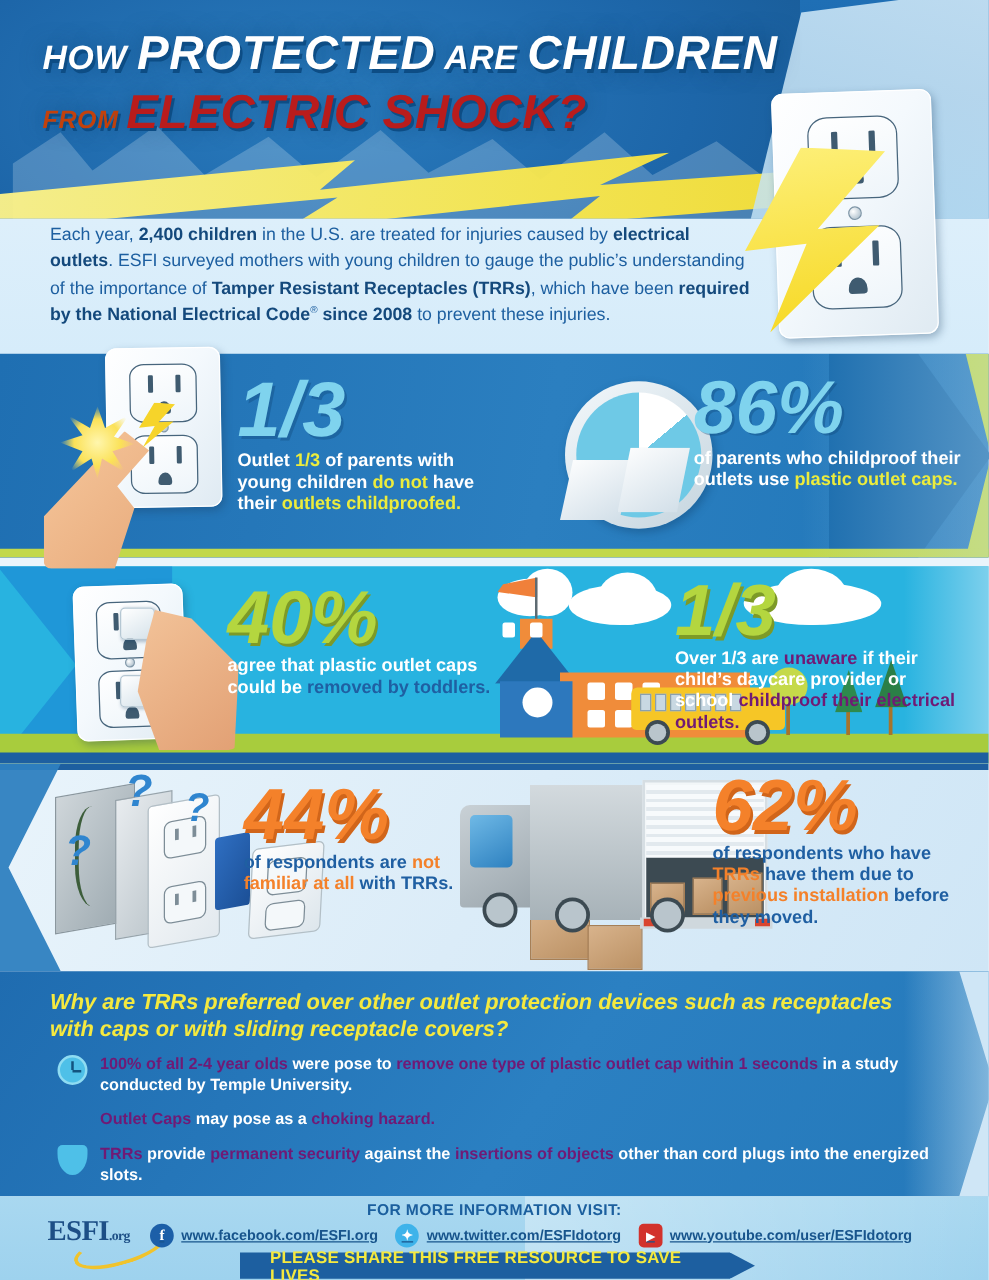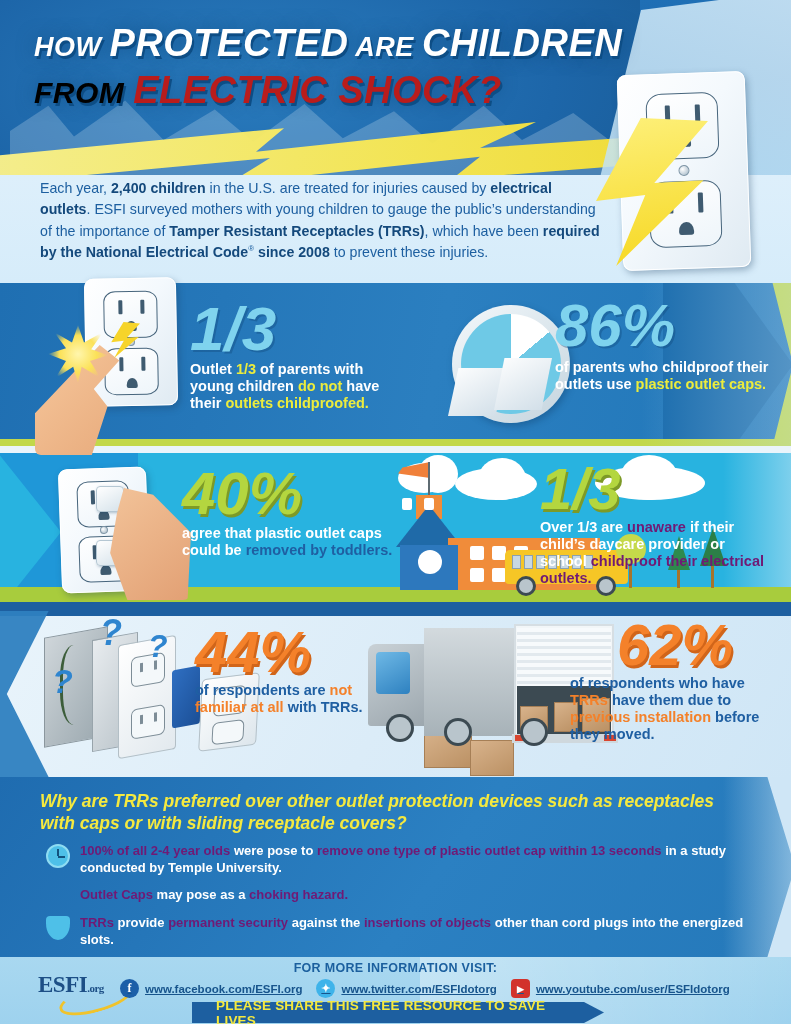--- a/index.html
+++ b/index.html
@@ -45,21 +45,21 @@
     opacity: .85;
   }
   .title-wrap { position: absolute; left: 34px; top: 24px; z-index: 7; }
   .title-l1, .title-l2 {
     font-weight: bold; font-style: italic; letter-spacing: .5px;
     line-height: 1.0; white-space: nowrap;
   }
   .title-l1 { font-size: 38px; color: #ffffff; text-shadow: 2px 3px 0 #0d4d85, 0 0 18px rgba(10,60,105,.55); }
   .title-l1 .sm { font-size: 27px; }
   .title-l2 { font-size: 38px; margin-top: 9px; color:#ffffff; text-shadow: 2px 3px 0 #0d4d85, 0 0 18px rgba(10,60,105,.55); }
-  .title-l2 .sm { font-size: 30px; color:#000000; }
+  .title-l2 .sm { font-size: 20px; color:#c2410c; }
   .title-l2 .yel { color: #b91c1c; text-shadow: 2px 3px 0 #0d4d85, 0 0 16px rgba(10,60,105,.5); }
 
   
   .outlet {
     position: relative;
     background: linear-gradient(125deg,#ffffff 0%,#f4f9fd 45%,#dfeaf2 100%);
     border-radius: 9px;
     box-shadow: 2px 3px 7px rgba(25,60,95,.35), inset 0 0 0 1px #fff;
   }
   .outlet .socket {
@@ -265,21 +265,21 @@
   .truck-bumper{ position:absolute; left:144px; top:116px; width:106px; height:9px; background:#cfd8dd; }
   .tail-l{ position:absolute; left:147px; top:117px; width:12px; height:6px; background:#d9452f;}
   .tail-r{ position:absolute; left:236px; top:117px; width:12px; height:6px; background:#d9452f;}
 
   .b3-left { position:absolute; left:195px; top:625px; width:185px; z-index:8; }
   .b3-left .stat-num { font-size: 58px; color:#f4812a; text-shadow: 2px 3px 0 #d1651a; }
   .b3-left .stat-txt { font-size:14.5px; color:#1f5fa2; margin-top:4px; }
   .b3-left .hl { color:#f4812a; }
 
   .b3-right { position:absolute; left:570px; top:618px; width:210px; z-index:8; }
-  .b3-right .stat-num { font-size:58px; color:#f4812a; text-shadow:2px 3px 0 #d1651a;text-align:center; }
+  .b3-right .stat-num { font-size:58px; color:#f4812a; text-shadow:2px 3px 0 #d1651a; }
   .b3-right .stat-txt { font-size:14.5px; color:#1f5fa2; margin-top:4px; }
   .b3-right .hl { color:#f4812a; }
 
   
   .band4 { position:absolute; left:0; top:777px; width:791px; height:180px;
     background: linear-gradient(125deg,#1f6cb0 0%,#2b80c2 55%,#2579ba 100%); overflow:hidden; }
   .band4-chev { position:absolute; right:-2px; top:0; width:70px; height:180px;
     background: linear-gradient(90deg, rgba(255,255,255,0), rgba(205,232,248,.55)); }
   .band4-chev2{ position:absolute; right:-4px; top:0; width:46px; height:180px;
     background:#cfe6f6; clip-path: polygon(40% 0%,100% 0%,100% 100%,40% 100%,100% 50%); }
@@ -564,21 +564,21 @@
   </div>
 
   <div class="q-head">Why are TRRs preferred over other outlet protection devices such as receptacles with caps or with sliding receptacle covers?</div>
 
   <div class="bullets">
     <div class="bullet">
       <span class="bi bi-clock">
           <span class="hh"></span>
           <span class="mm"></span>
         </span>
-      <span><span class="hl">100% of all 2-4 year olds</span><span> were pose to </span><span class="hl">remove one type of plastic outlet cap within 13 seconds</span><span> in a study conducted by Temple University.</span></span>
+      <span><span class="hl">100% of all 2-4 year olds</span><span> were pose to </span><span class="hl">remove one type of plastic outlet cap within 1 seconds</span><span> in a study conducted by Temple University.</span></span>
     </div>
     <div class="bullet">
       <span class="bi bi-warn"><span class="ex">!</span></span>
       <span><span class="hl">Outlet Caps</span><span> may pose as a </span><span class="hl">choking hazard.</span></span>
     </div>
     <div class="bullet">
       <span class="bi bi-shield"></span>
       <span><span class="hl">TRRs</span><span> provide </span><span class="hl">permanent security</span><span> against the </span><span class="hl">insertions of objects</span><span> other than cord plugs into the energized slots.</span></span>
     </div>
   </div>

